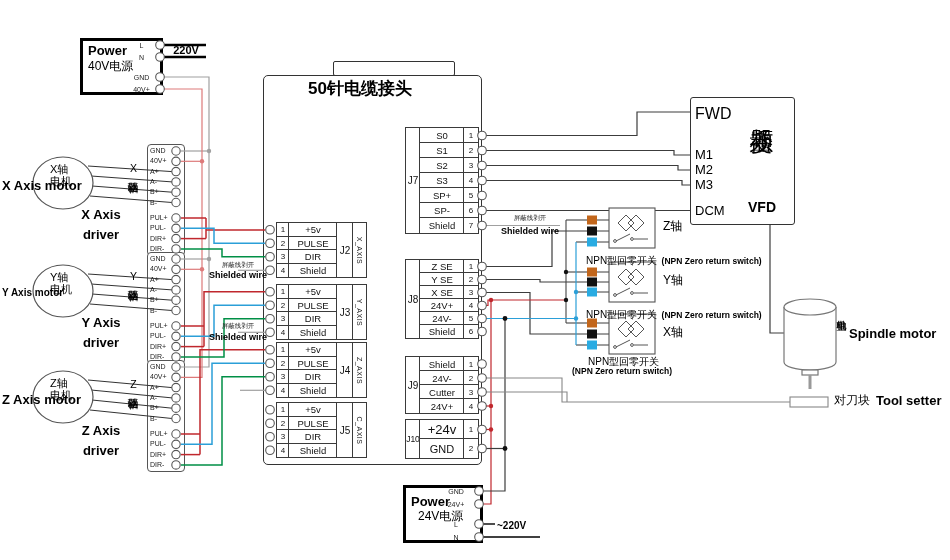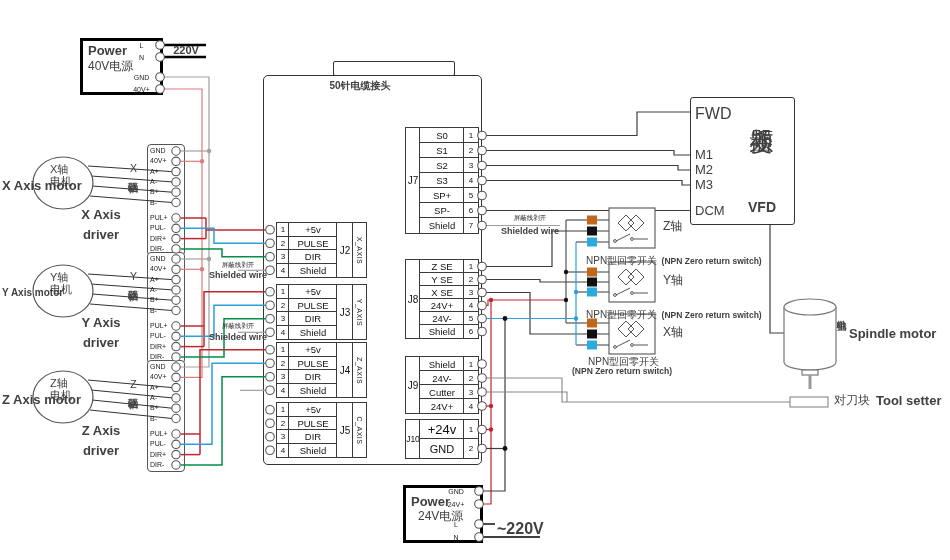--- a/index.html
+++ b/index.html
@@ -1,18 +1,18 @@
 <!DOCTYPE html>
 <html><head>
 <meta charset="utf-8">
 <style>
 *{margin:0;padding:0;box-sizing:border-box}
 body{font-family:"Liberation Sans",sans-serif;background:#fff}
 #canvas{position:relative;width:950px;height:560px;background:#fff;overflow:hidden}
-.t{position:absolute;color:#404040;white-space:nowrap;line-height:1.1}
+.t{position:absolute;color:#000000;white-space:nowrap;line-height:1.1}
 .b{font-weight:bold}
 .c{text-align:center}
 .r{text-align:center}
 .vv{writing-mode:vertical-rl;text-orientation:upright}
 .vrot{transform:rotate(90deg);white-space:nowrap;font-size:7px;letter-spacing:.5px;color:#222}
 .pbox{position:absolute;border:3px solid #000;background:#fff}
 .box{position:absolute;border:1.6px solid #333;background:transparent;border-radius:5px}
 .conn{position:absolute;display:flex}
 .col{display:flex;flex-direction:column}
 .cell{outline:1px solid #3a3a3a;display:flex;align-items:center;justify-content:center;background:#fff;color:#111}
@@ -505,21 +505,21 @@
   <div class="tl" style="left:150px;top:373.3px">40V+</div>
   <div class="tl" style="left:150px;top:383.6px">A+</div>
   <div class="tl" style="left:150px;top:393.9px">A-</div>
   <div class="tl" style="left:150px;top:404.2px">B+</div>
   <div class="tl" style="left:150px;top:414.5px">B-</div>
   <div class="tl" style="left:150px;top:430px">PUL+</div>
   <div class="tl" style="left:150px;top:440.3px">PUL-</div>
   <div class="tl" style="left:150px;top:450.6px">DIR+</div>
   <div class="tl" style="left:150px;top:460.9px">DIR-</div>
 
-  <div class="t b c" style="left:263px;top:80px;width:194px;font-size:10px">50针电缆接头</div>
+  <div class="t b c" style="left:263px;top:80px;width:194px;font-size:17px">50针电缆接头</div>
 
   <div class="tl c" style="left:210px;top:261px;width:56px;font-size:6.5px">屏蔽线剥开</div>
   <div class="t b c" style="left:204px;top:271px;width:68px;font-size:9px">Shielded wire</div>
   <div class="tl c" style="left:210px;top:322px;width:56px;font-size:6.5px">屏蔽线剥开</div>
   <div class="t b c" style="left:204px;top:333px;width:68px;font-size:9px">Shielded wire</div>
   <div class="tl c" style="left:500px;top:214px;width:60px;font-size:6.5px">屏蔽线剥开</div>
   <div class="t b c" style="left:496px;top:227px;width:68px;font-size:9px">Shielded wire</div>
 
   <div class="t" style="left:695px;top:105px;font-size:16px">FWD</div>
   <div class="t" style="left:695px;top:148px;font-size:13px">M1</div>
@@ -541,15 +541,15 @@
   <div class="t b" style="left:849px;top:327px;font-size:13px">Spindle motor</div>
   <div class="t" style="left:834px;top:394px;font-size:12px">对刀块</div>
   <div class="t b" style="left:876px;top:394px;font-size:13px">Tool setter</div>
 
   <div class="t b" style="left:411px;top:495px;font-size:13px">Power</div>
   <div class="t" style="left:418px;top:510px;font-size:12px">24V电源</div>
   <div class="tl r" style="left:440px;top:487.5px;width:32px">GND</div>
   <div class="tl r" style="left:440px;top:500.5px;width:32px">24V+</div>
   <div class="tl r" style="left:440px;top:520.5px;width:32px">L</div>
   <div class="tl r" style="left:440px;top:533.5px;width:32px">N</div>
-  <div class="t b" style="left:497px;top:520px;font-size:16px">~220V</div>
+  <div class="t b" style="left:497px;top:520px;font-size:10px">~220V</div>
 
 </div>
 
 </body></html>

